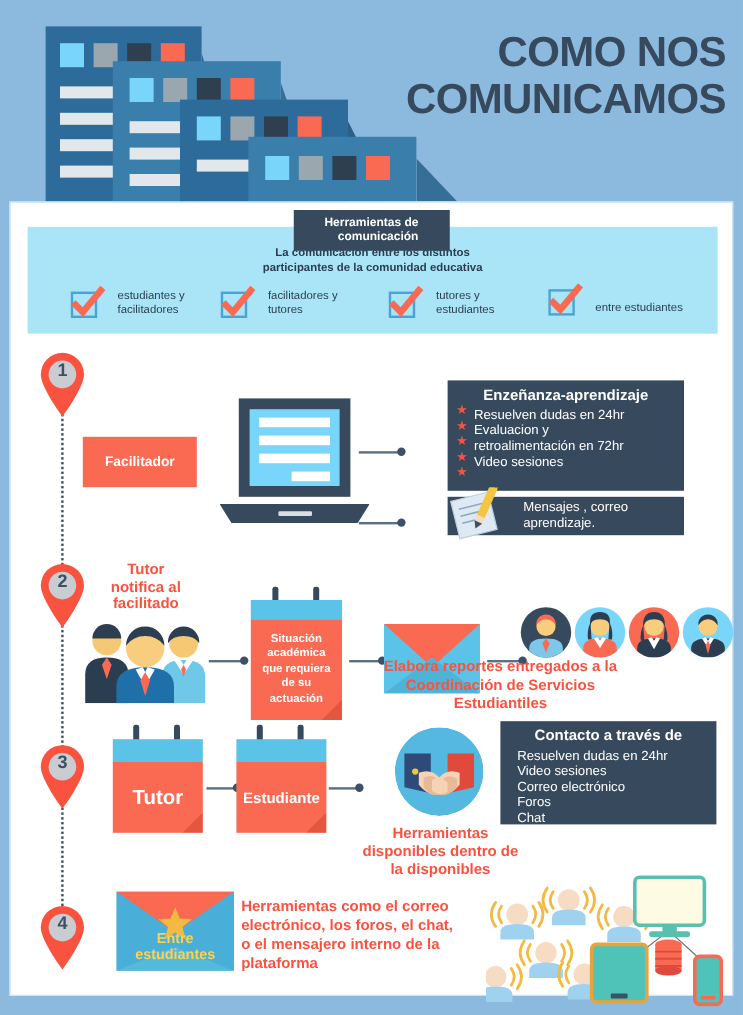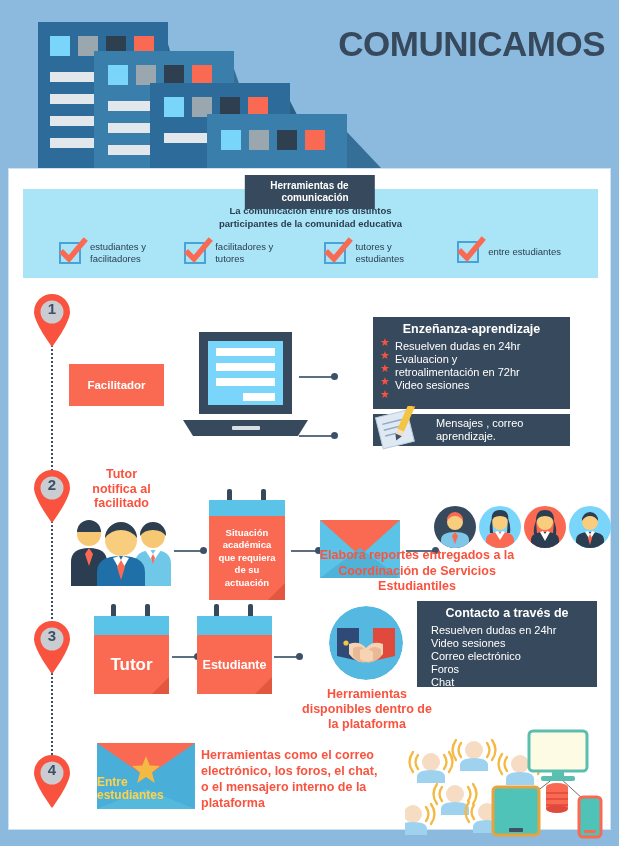--- a/index.html
+++ b/index.html
@@ -41,21 +41,21 @@
     background: #a9e5f7;
   }
   .tools-sub {
     position: absolute; left: 0; right: 0; top: 16px; text-align: center;
     font-weight: bold; font-size: 9.5px; color: #2b3d4f; line-height: 1.35;
   }
   .checks {
     position: absolute; left: 10px; right: 10px; top: 52px;
     display: flex; align-items: flex-start;
   }
-  .check-item { display: flex; align-items: center; gap: 9px; }
+  .check-item { display: flex; align-items: flex-end; gap: 17px; }
   .check-item:nth-child(1) { width: 160px; padding-left: 26px; }
   .check-item:nth-child(2) { width: 150px; }
   .check-item:nth-child(3) { width: 142px; }
   .check-item:nth-child(4) { width: 140px; }
   .cbox {
     position: relative; width: 22px; height: 22px; flex: 0 0 22px;
     border: 2px solid #4aa3d8; background: #a9e5f7;
   }
   .cbox svg { position: absolute; left: -3px; top: -7px; }
   .cbox-label { font-size: 9.5px; color: #2b3d4f; line-height: 1.25; }
@@ -144,21 +144,21 @@
   .entrebox .flap {
     position: absolute; left: 0; top: 0; width: 100%; height: 34px;
     background: #fa6a53; clip-path: polygon(0 0, 100% 0, 50% 100%);
   }
   .entrebox .bflap {
     position: absolute; left: 0; bottom: 0; width: 100%; height: 20px;
     background: #55b8dd; clip-path: polygon(50% 0, 100% 100%, 0 100%);
   }
   .entrebox .estar { position: absolute; left: 50%; top: 12px; transform: translateX(-50%); }
   .entrebox .elabel {
-    position: absolute; left: 0; right: 0; top: 33px; 
+    position: absolute; left: 0; right: 0; top: 33px; text-align: center;
     color: #ffd24a; font-weight: bold; font-size: 12px; line-height: 1.08;
   }
   .netart { position: absolute; }
 </style>
 </head>
 <body>
 
 <div class="page">
 
   <div class="header">
@@ -201,20 +201,21 @@
     <div class="bldg" style="left:207px; top:114px; width:140px; height:54px;">
       <div class="face" style="background:#3a7fac;"></div>
       <div class="roof" style="left:140px; top:18px; width:34px; height:36px; background:#356f97; clip-path:polygon(0 0,100% 100%,0 100%);"></div>
       <div class="win" style="left:14px; top:16px; width:20px; height:20px; background:#7ad5fb;"></div>
       <div class="win" style="left:42px; top:16px; width:20px; height:20px; background:#9aa7ae;"></div>
       <div class="win" style="left:70px; top:16px; width:20px; height:20px; background:#2e3f4f;"></div>
       <div class="win" style="left:98px; top:16px; width:20px; height:20px; background:#fa6a53;"></div>
     </div>
 
     <div class="title">
+      <div>COMO NOS</div>
       <div>COMUNICAMOS</div>
     </div>
   </div>
 
   <div class="card">
 
     <div class="tools-band">
       <div class="tools-sub">
         <div>La comunicación entre los distintos</div>
         <div>participantes de la comunidad educativa</div>
@@ -508,21 +509,21 @@
         <polygon points="66,22 44,22 44,55 66,50" fill="#e04a3c"></polygon>
         <path d="M20 38 Q30 34 37 42 Q44 34 54 38 L54 48 Q46 58 37 56 Q28 58 20 48 Z" fill="#f6d3b4"></path>
         <path d="M24 42 Q33 38 38 46 Q43 38 52 43 L52 50 Q44 58 37 56 Q30 58 24 50 Z" fill="#e9b894"></path>
         <path d="M31 44 Q37 40 44 46 L44 54 Q37 58 31 53 Z" fill="#f6d3b4"></path>
       </svg>
     </div>
 
     <div class="step-title" style="left:278px; top:518px; width:160px; text-align:center; font-size:12.5px; line-height:1.2;">
       <div>Herramientas</div>
       <div>disponibles dentro de</div>
-      <div>la plataforma</div>
+      <div>la disponibles</div>
     </div>
 
     <div class="panel" style="left:408px; top:432px; width:180px; height:86px;">
       <div class="panel-h">Contacto a través de</div>
       <div style="padding:1px 0 0 14px;">
         <div class="panel-li">Resuelven dudas en 24hr</div>
         <div class="panel-li">Video sesiones</div>
         <div class="panel-li">Correo electrónico</div>
         <div class="panel-li">Foros</div>
         <div class="panel-li">Chat</div>

